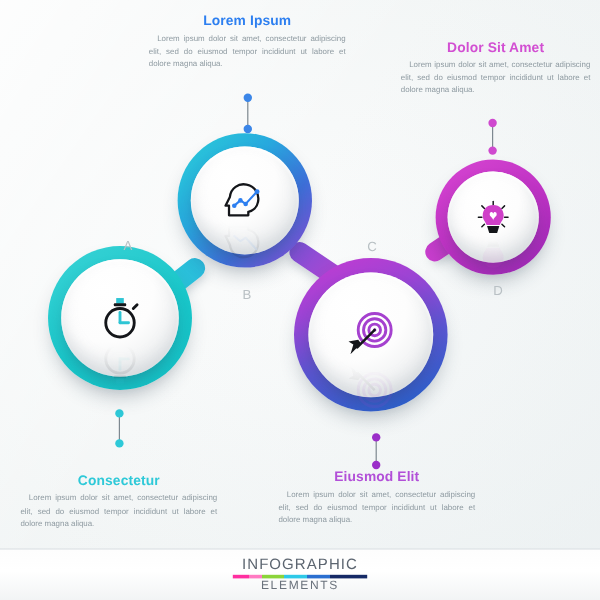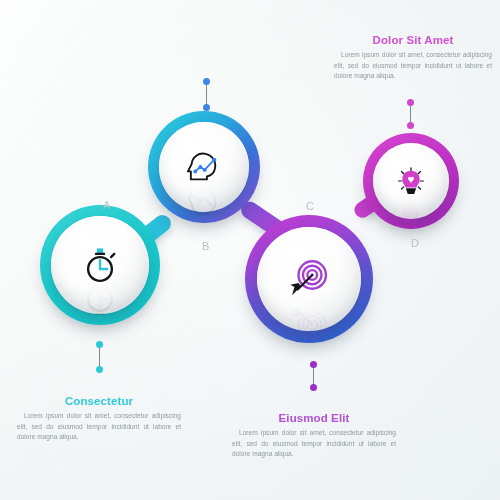--- a/index.html
+++ b/index.html
@@ -262,20 +262,24 @@
             <path d="M22 8 C29.5 8 34 13.5 34 20 C34 25 30.5 27.5 29.5 31 H14.5
                      C13.5 27.5 10 25 10 20 C10 13.5 14.5 8 22 8 Z" fill="#cf3fc8"></path>
             <path d="M15 32 L29 32 L26.5 40 L17.5 40 Z" fill="#14161a"></path>
           </svg>
         </span>
       </span>
     </div>
   </div>
   <div class="letter" style="left:411px; top:237px;">D</div>
 
+  <div class="callout center" style="left:124px; top:12px; width:164px;">
+    <p class="c-title" style="color:#2d7ff0;">Lorem Ipsum</p>
+    <p class="c-body">Lorem ipsum dolor sit amet, consectetur adipiscing elit, sed do eiusmod tempor incididunt ut labore et dolore magna aliqua.</p>
+  </div>
   <div class="stem" style="left:203px; top:78px; height:33px;">
     <span class="bar"></span>
     <span class="dot top" style="background:#3b86e8;"></span>
     <span class="dot bot" style="background:#3b86e8;"></span>
   </div>
 
   <div class="callout center" style="left:334px; top:34px; width:158px;">
     <p class="c-title" style="color:#d24fd2;">Dolor Sit Amet</p>
     <p class="c-body">Lorem ipsum dolor sit amet, consectetur adipiscing elit, sed do eiusmod tempor incididunt ut labore et dolore magna aliqua.</p>
   </div>
@@ -294,18 +298,29 @@
     <p class="c-title" style="color:#2ec9d8;">Consectetur</p>
     <p class="c-body">Lorem ipsum dolor sit amet, consectetur adipiscing elit, sed do eiusmod tempor incididunt ut labore et dolore magna aliqua.</p>
   </div>
 
   <div class="stem" style="left:310px; top:361px; height:30px;">
     <span class="bar"></span>
     <span class="dot top" style="background:#9b2fc9;"></span>
     <span class="dot bot" style="background:#9b2fc9;"></span>
   </div>
   <div class="callout center" style="left:232px; top:392px; width:164px;">
-    <p class="c-title" style="color:#b24fd8;margin-top:20px;">Eiusmod Elit</p>
+    <p class="c-title" style="color:#b24fd8;">Eiusmod Elit</p>
     <p class="c-body">Lorem ipsum dolor sit amet, consectetur adipiscing elit, sed do eiusmod tempor incididunt ut labore et dolore magna aliqua.</p>
   </div>
 
+  <div id="brand">
+    <div class="b-top">INFOGRAPHIC</div>
+    <div class="b-bar" style="background:linear-gradient(to right,
+           #ff2fa0 0%, #ff2fa0 12%,
+           #ff7ac2 12%, #ff7ac2 22%,
+           #8bd43a 22%, #8bd43a 38%,
+           #2ec9e8 38%, #2ec9e8 55%,
+           #2a6fd0 55%, #2a6fd0 72%,
+           #152a66 72%, #152a66 100%);"></div>
+    <div class="b-bot">ELEMENTS</div>
+  </div>
 
 </div>
 
 </body></html>

